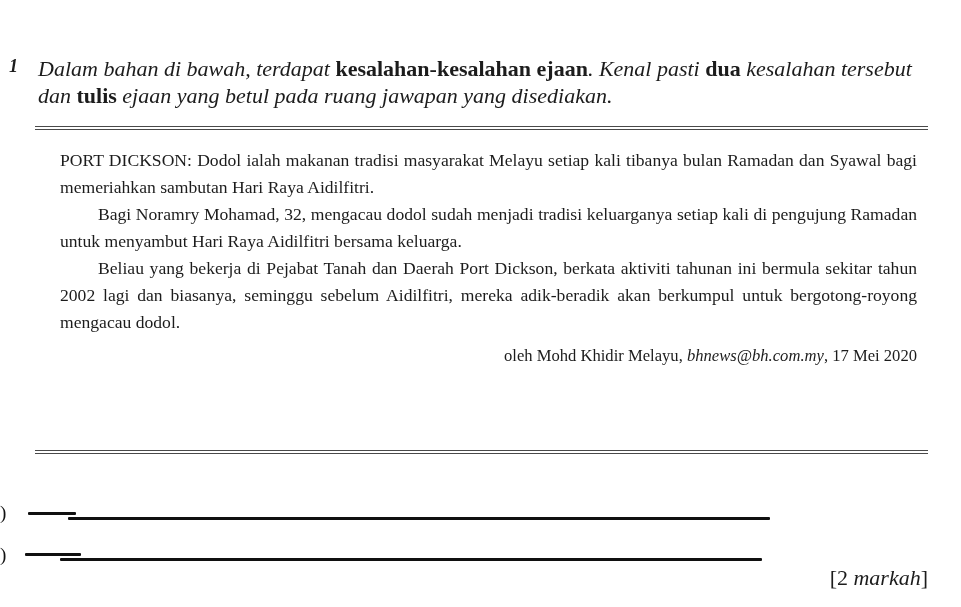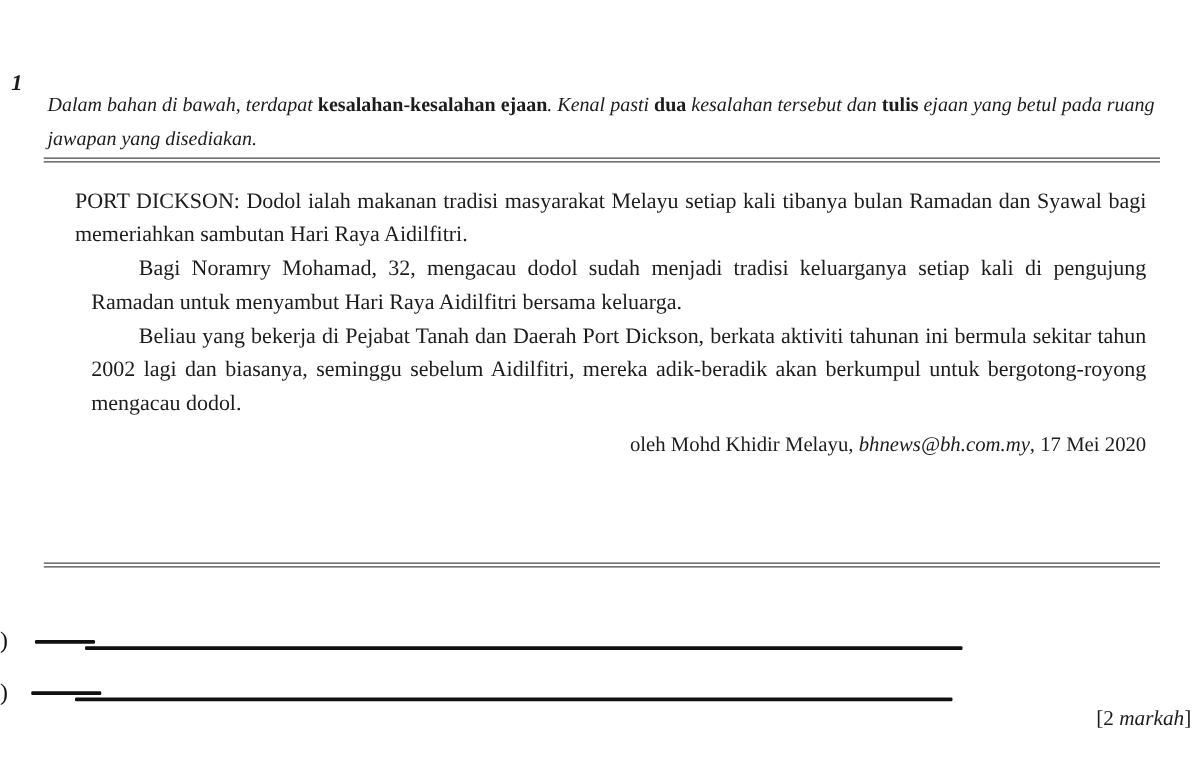--- a/index.html
+++ b/index.html
@@ -14,48 +14,48 @@
   .top-marks{
     position:absolute;top:2px;left:0;right:40px;
     text-align:center;font-size:17.5px;
   }
   .qnum{
     position:absolute;left:9px;top:56px;
     font-weight:bold;font-style:italic;font-size:18px;
   }
   .qtext{
     position:absolute;left:38px;top:55px;width:903px;
-    font-size:16px;line-height:27px;font-style:italic;margin-top:16px;
+    font-size:22px;line-height:27px;font-style:italic;
   }
   .qtext b{font-style:normal;font-weight:bold;}
   .rule{
     position:absolute;left:35px;width:893px;height:2px;
     border-top:1.6px solid #4a4a4a;border-bottom:1.6px solid #4a4a4a;
   }
   .rule-top{top:126px;}
   .rule-bottom{top:450px;}
   .passage{
     position:absolute;top:147px;left:60px;width:857px;
     font-size:17.6px;line-height:27px;text-align:justify;
   }
   .passage p{margin:0;}
-  .passage p.indent{text-indent:38px;margin-left:13px;}
+  .passage p.indent{text-indent:38px;}
   .attribution{
     margin-top:7px;text-align:right;
     font-size:16.6px;line-height:26px;
   }
   .attribution i{font-style:italic;}
   .paren{
     position:absolute;left:0;font-size:19px;color:#111;
   }
   .ansline{
     position:absolute;height:3px;background:#101010;border-radius:1px;
   }
   .bottom-marks{
-    position:absolute;top:565px;right:8px;font-size:17px;
+    position:absolute;top:565px;right:33px;font-size:22px;
   }
   i{font-style:italic;}
 </style>
 </head>
 <body>
 
 <div class="page">
 
 
   <div class="qnum">1</div>

